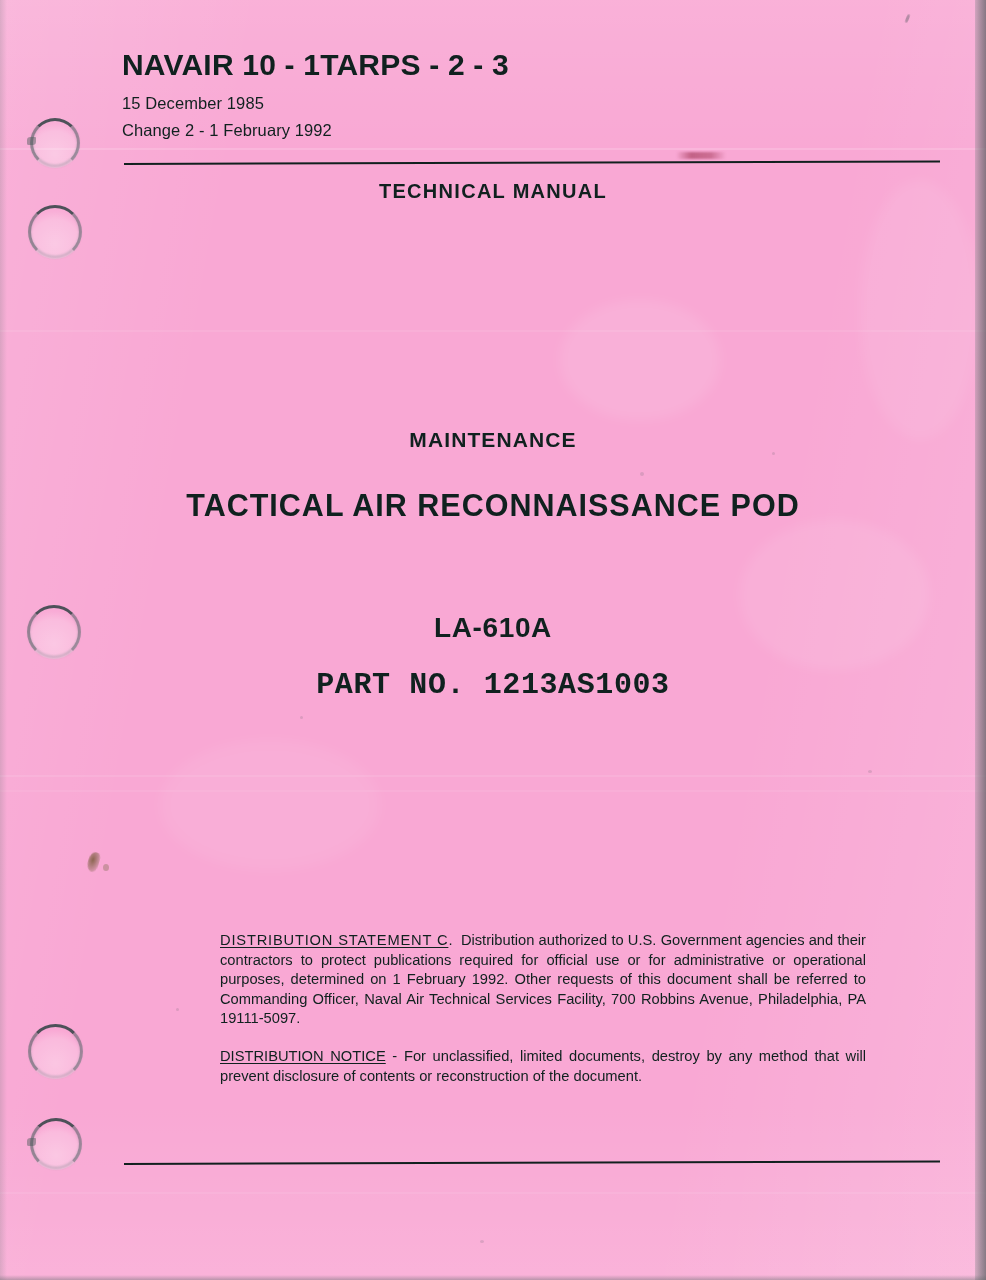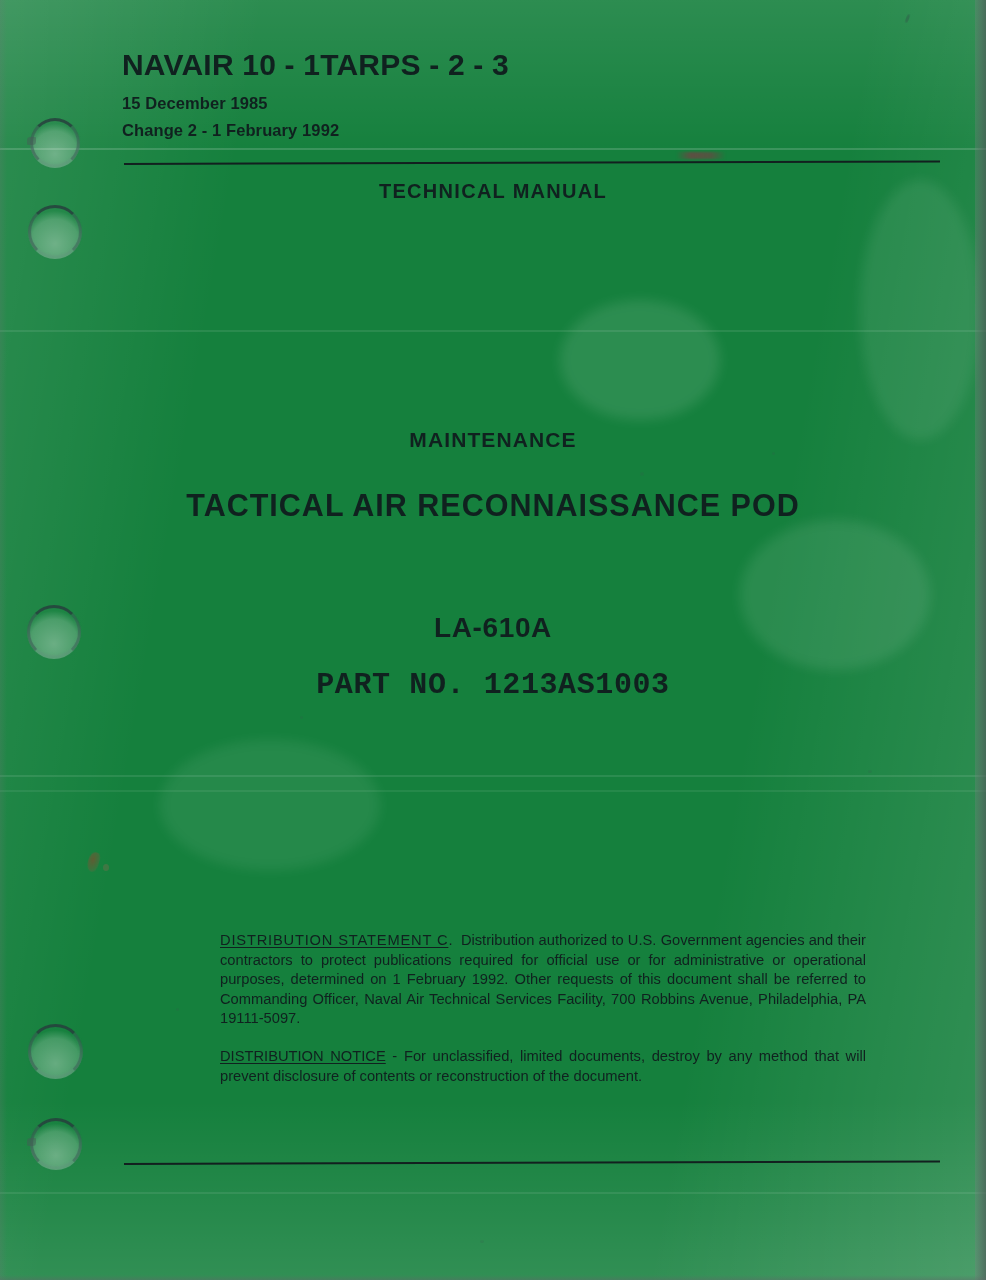--- a/index.html
+++ b/index.html
@@ -9,21 +9,21 @@
   }
   body {
     font-family: "Liberation Sans", sans-serif;
   }
 
   #page {
     position: relative;
     width: 986px;
     height: 1280px;
     overflow: hidden;
-    background: #15803d;
+    background: #f9a8d4;
     color: #10211f;
   }
 
   
   .paper-tint {
     position: absolute;
     inset: 0;
     background:
       linear-gradient(100deg, rgba(255,255,255,0.10) 0%, rgba(255,255,255,0.0) 22%,
                       rgba(255,255,255,0.0) 72%, rgba(255,255,255,0.13) 100%),
@@ -119,21 +119,21 @@
     top: 50px;
     font-weight: bold;
     font-size: 30px;
     letter-spacing: 0.2px;
     line-height: 1.0;
     white-space: nowrap;
   }
   .docdate {
     position: absolute;
     left: 122px;
-    font-weight: bold;
+    font-weight: normal;
     font-size: 16.5px;
     letter-spacing: 0.1px;
     white-space: nowrap;
   }
   .docdate.l1 { top: 94px; }
   .docdate.l2 { top: 121px; }
 
   .ctr {
     position: absolute;
     left: 0;

